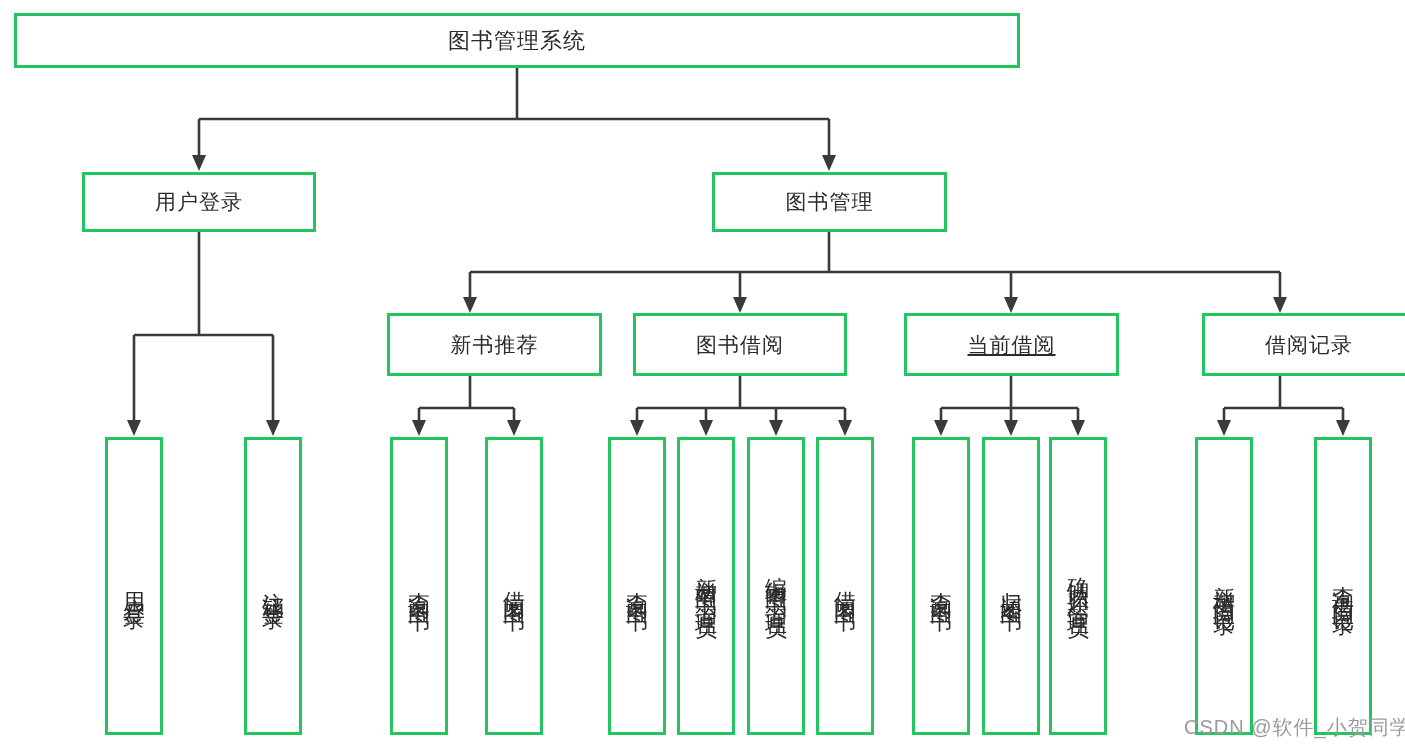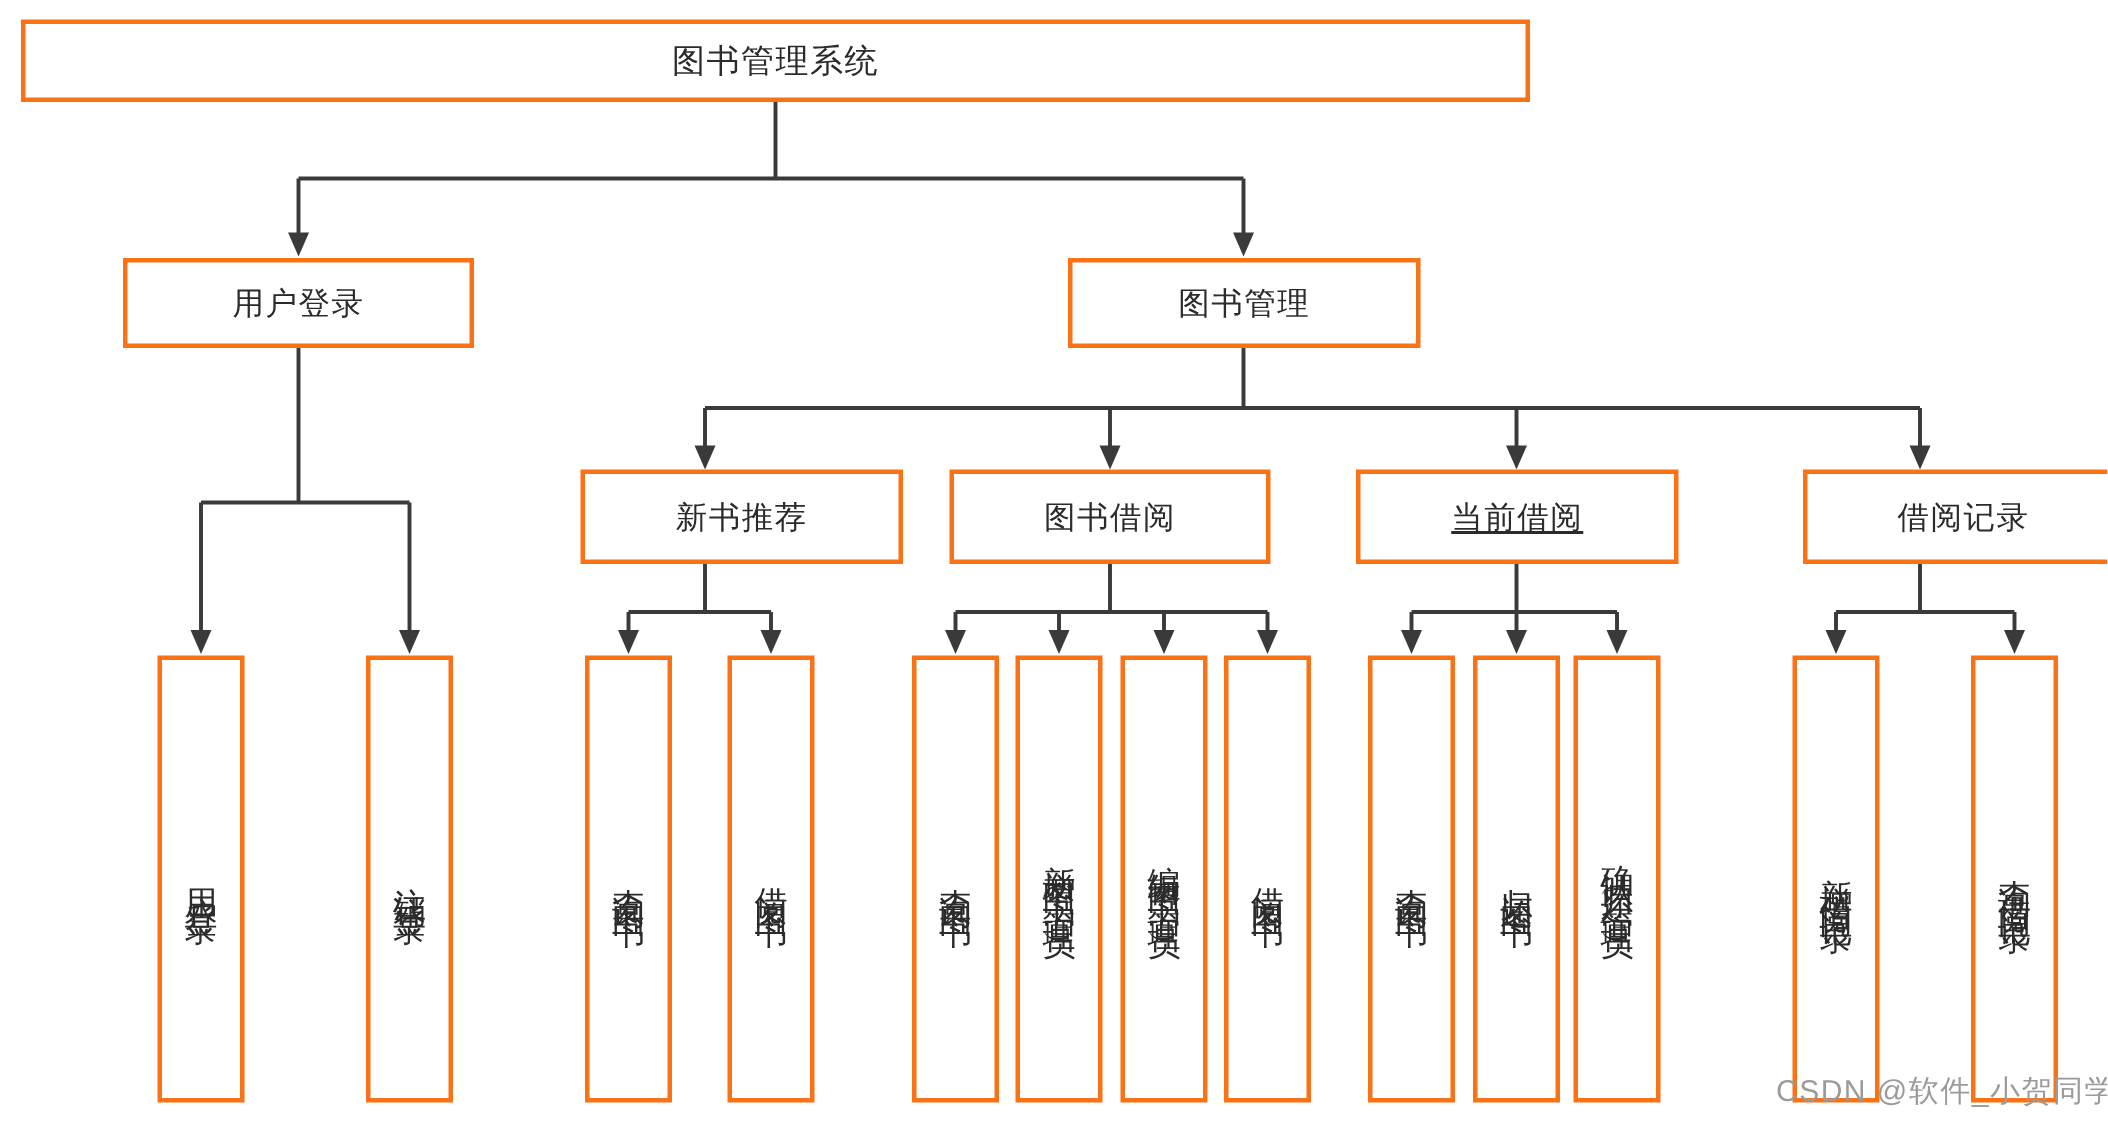--- a/index.html
+++ b/index.html
@@ -19,21 +19,21 @@
     position: absolute;
     left: 0; top: 0;
     width: 1405px;
     height: 747px;
     z-index: 1;
   }
   .node {
     position: absolute;
     box-sizing: border-box;
     background: #ffffff;
-    border: 3px solid #f97316;
+    border: 3px solid #22c55e;
     display: flex;
     align-items: center;
     justify-content: center;
     color: #2b2b2b;
     z-index: 2;
   }
   .hnode { font-size: 21px; letter-spacing: 1px; }
   .root-node { font-size: 22px; }
   .leaf .vtext {
     writing-mode: vertical-rl;

